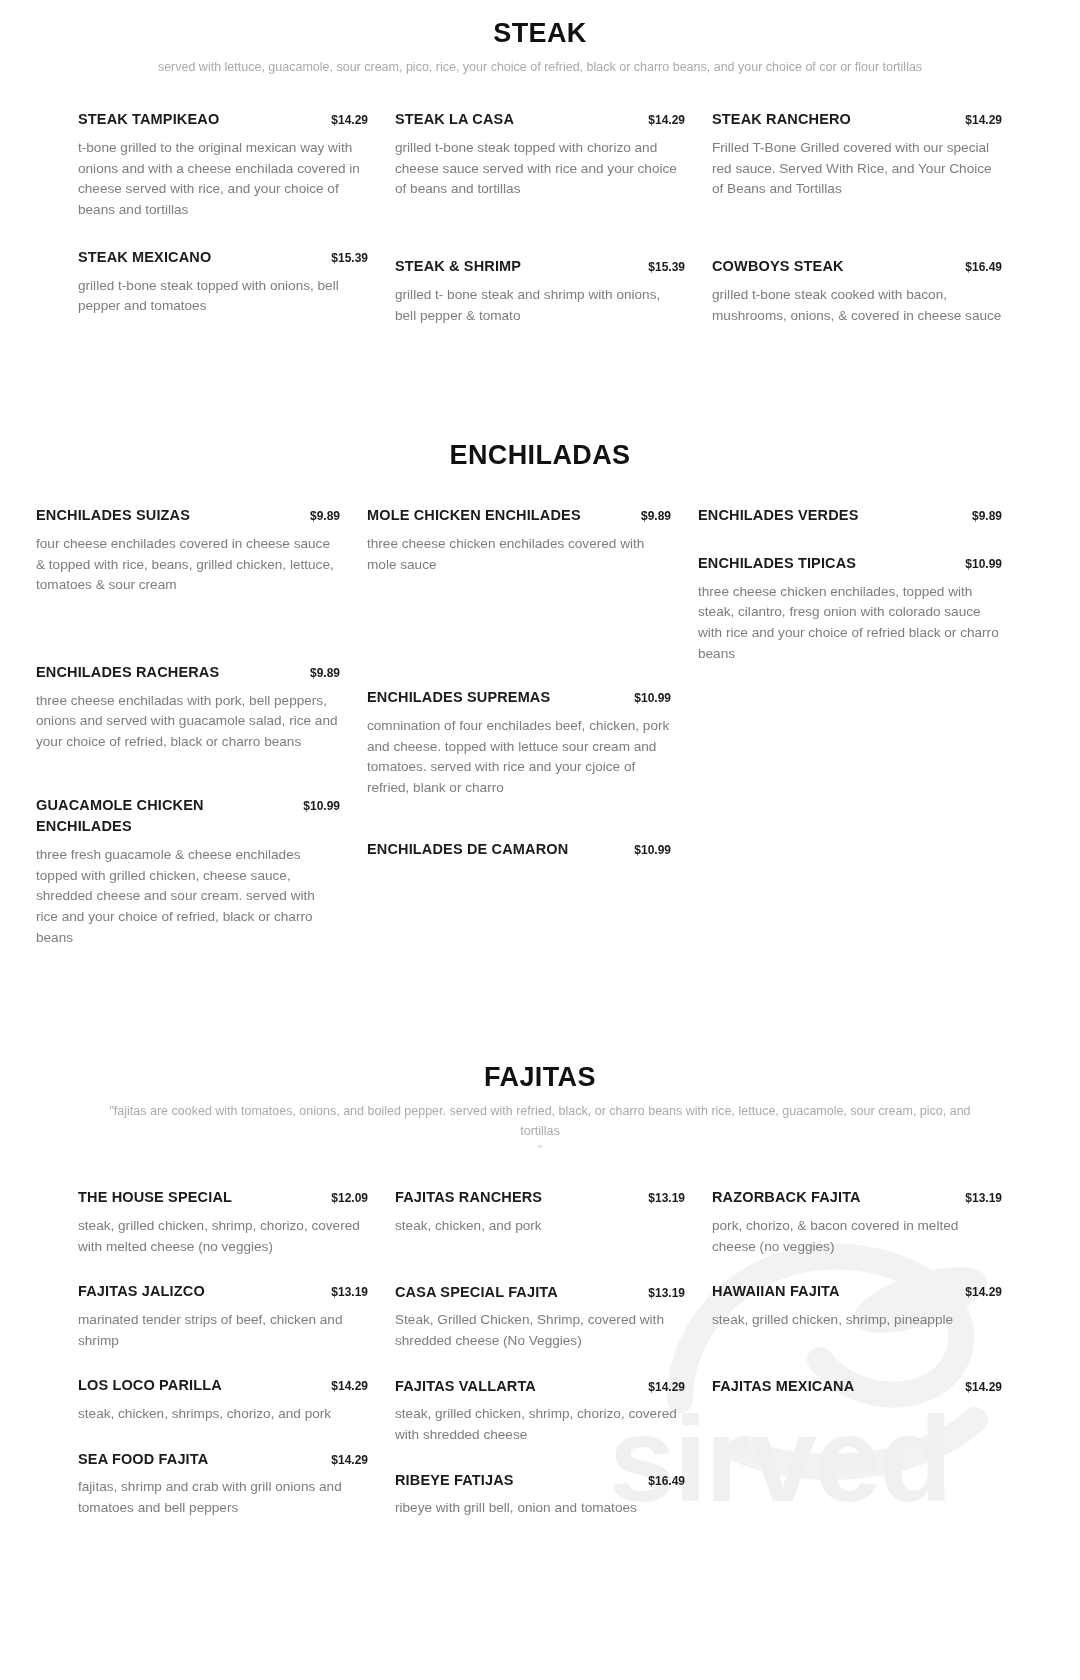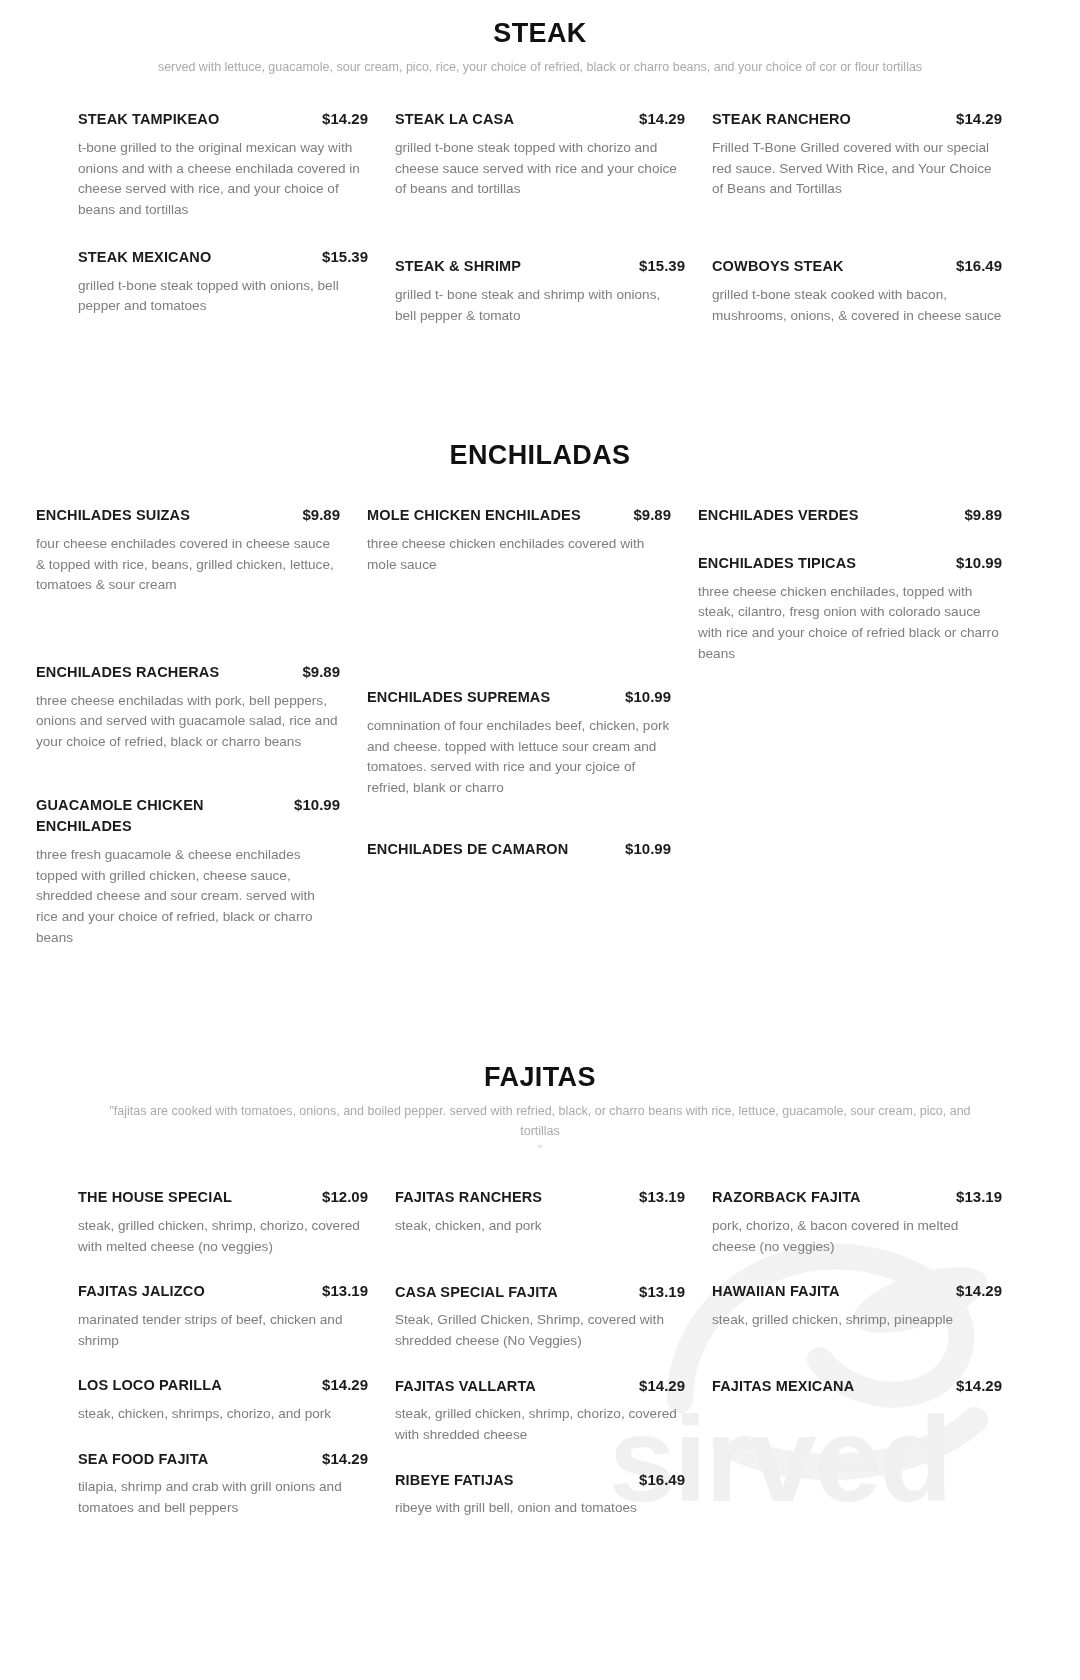--- a/index.html
+++ b/index.html
@@ -92,21 +92,21 @@
     font-size: 14.5px;
     font-weight: 700;
     letter-spacing: 0.15px;
     color: #1b1b1b;
     text-transform: uppercase;
     line-height: 1.5;
     flex: 1 1 auto;
   }
 
   .item-price {
-    font-size: 15px;
+    font-size: 12px;
     font-weight: 700;
     color: #1b1b1b;
     white-space: nowrap;
     flex: 0 0 auto;
   }
 
   .item-desc {
     font-size: 13.6px;
     line-height: 1.52;
     color: #7d7d7d;
@@ -301,21 +301,21 @@
             <div class="item-name">LOS LOCO PARILLA</div>
             <div class="item-price">$14.29</div>
           </div>
           <div class="item-desc">steak, chicken, shrimps, chorizo, and pork</div>
         </div>
         <div class="item" style="margin-top:24px">
           <div class="item-head">
             <div class="item-name">SEA FOOD FAJITA</div>
             <div class="item-price">$14.29</div>
           </div>
-          <div class="item-desc">tilapia, shrimp and crab with grill onions and tomatoes and bell peppers</div>
+          <div class="item-desc">fajitas, shrimp and crab with grill onions and tomatoes and bell peppers</div>
         </div>
       </div>
 
       <div class="cell">
         <div class="item">
           <div class="item-head">
             <div class="item-name">FAJITAS RANCHERS</div>
             <div class="item-price">$13.19</div>
           </div>
           <div class="item-desc">steak, chicken, and pork</div>

